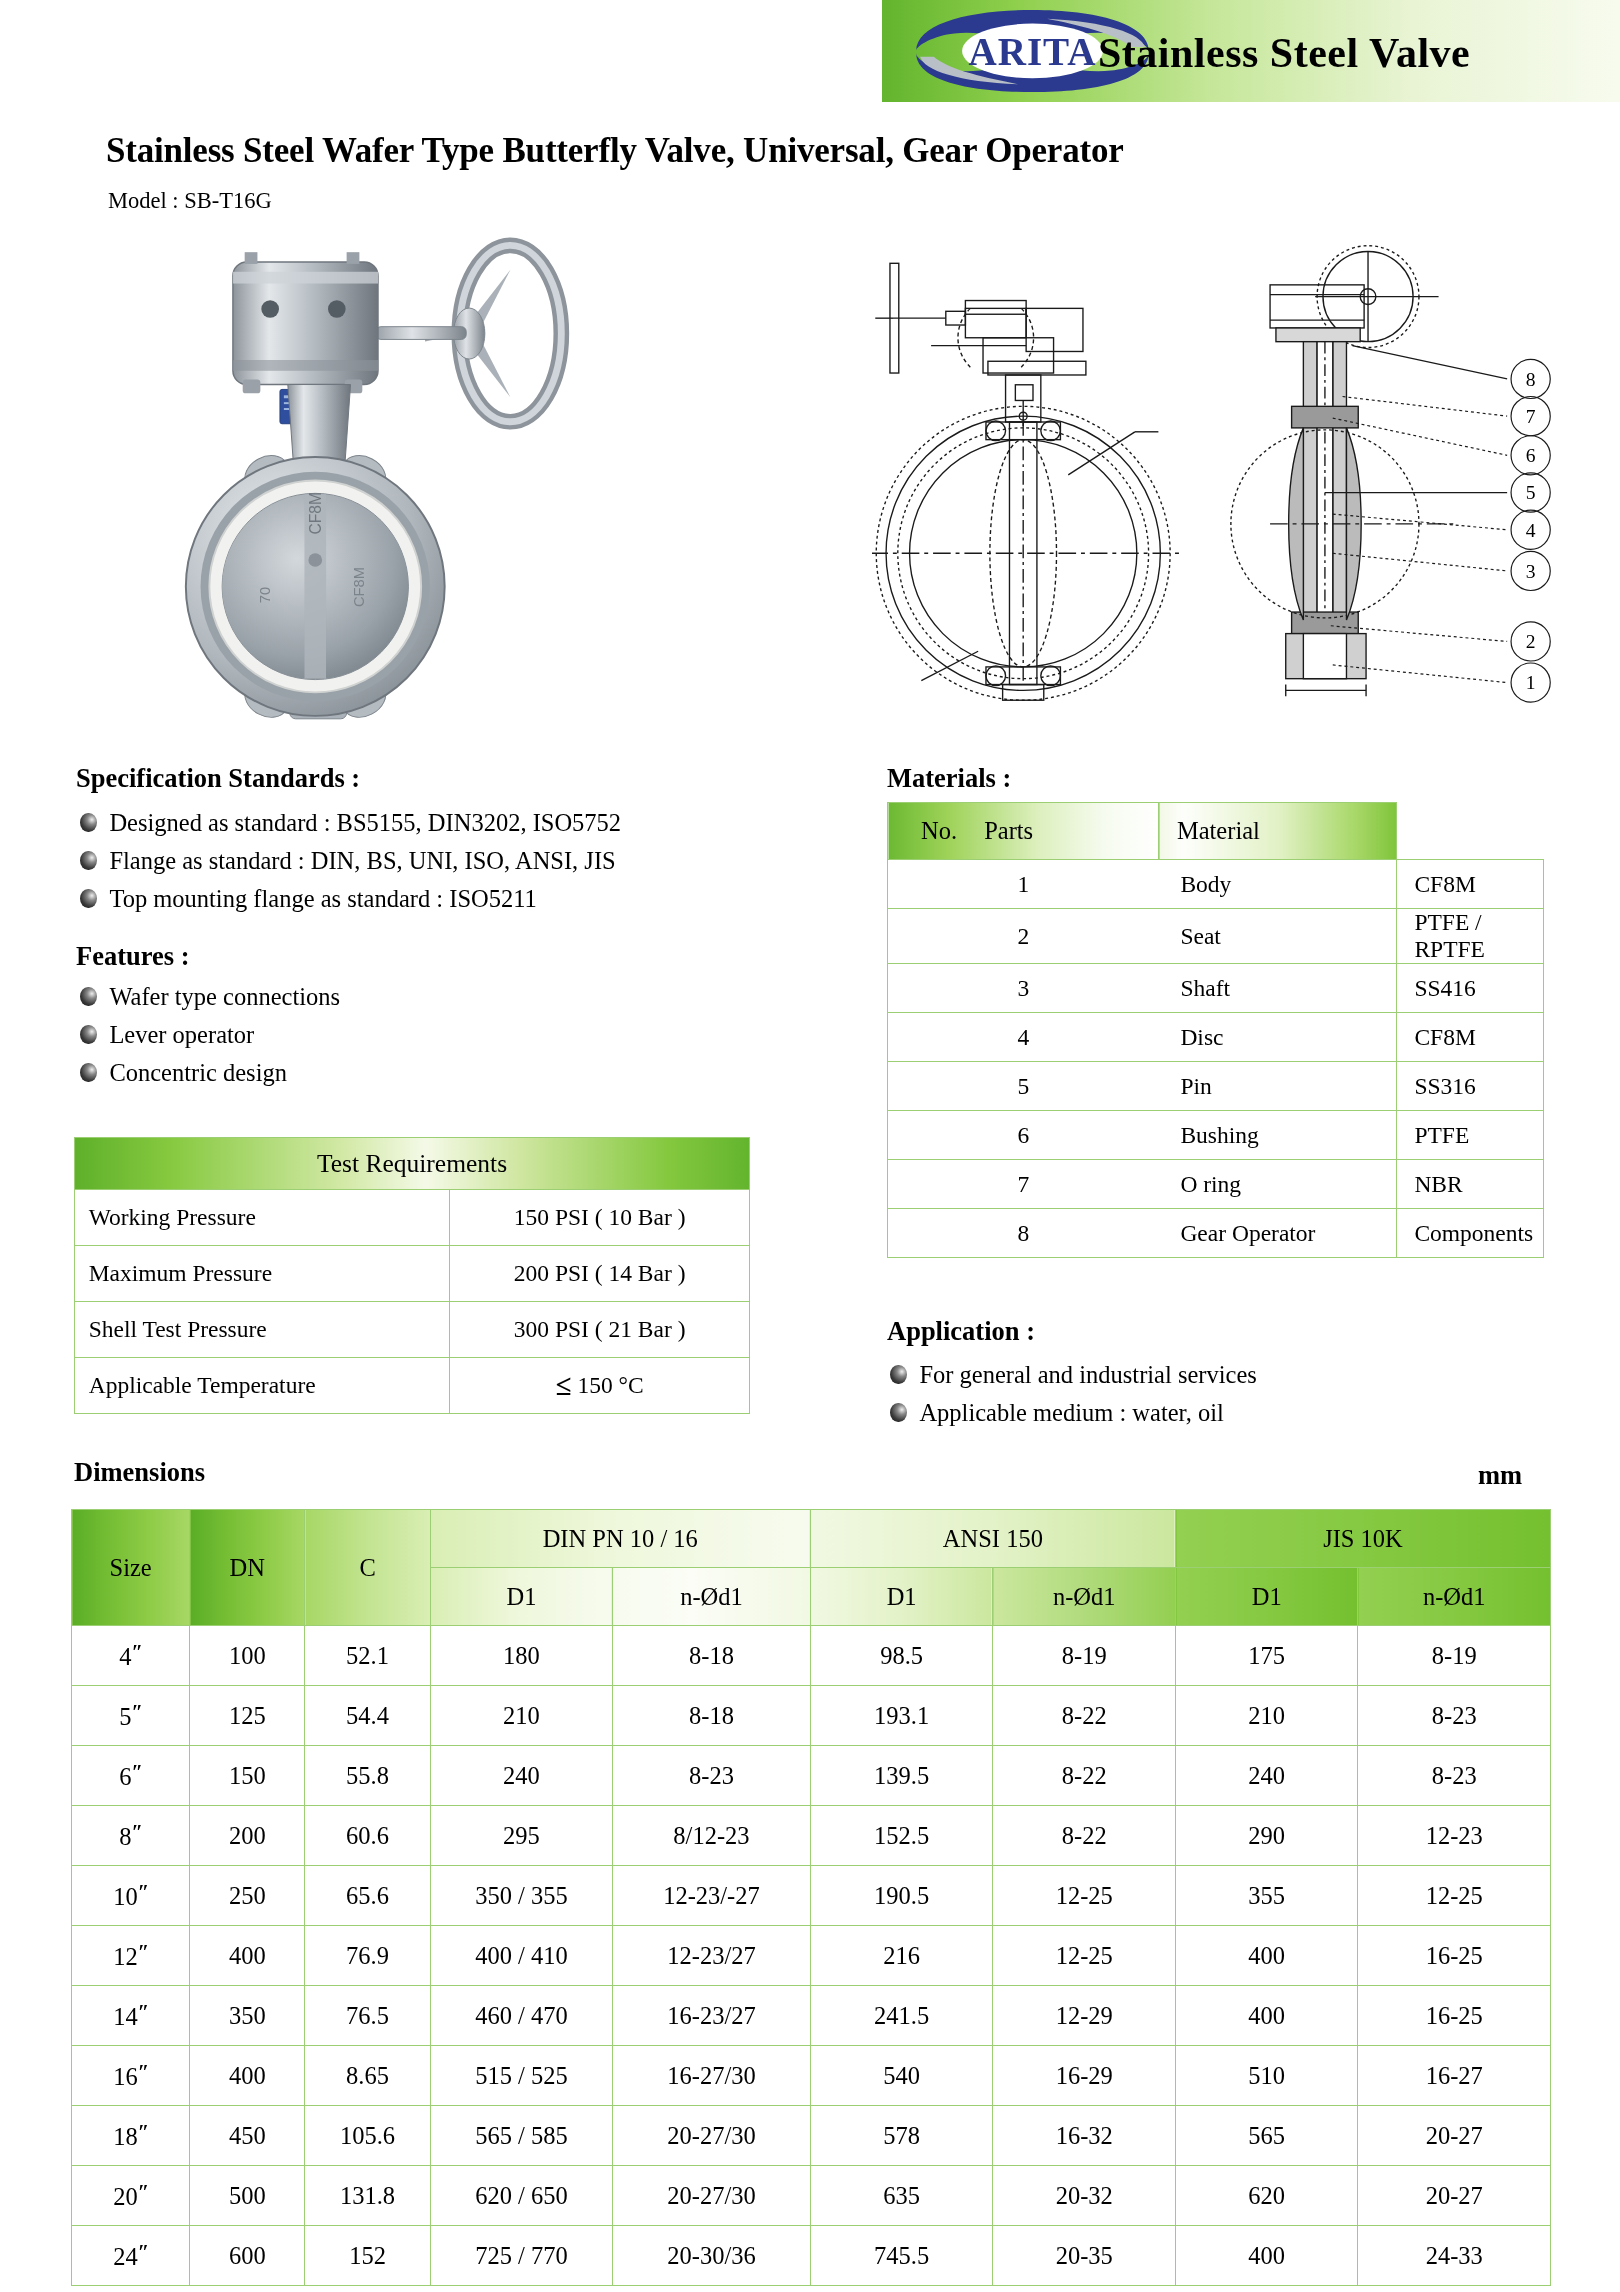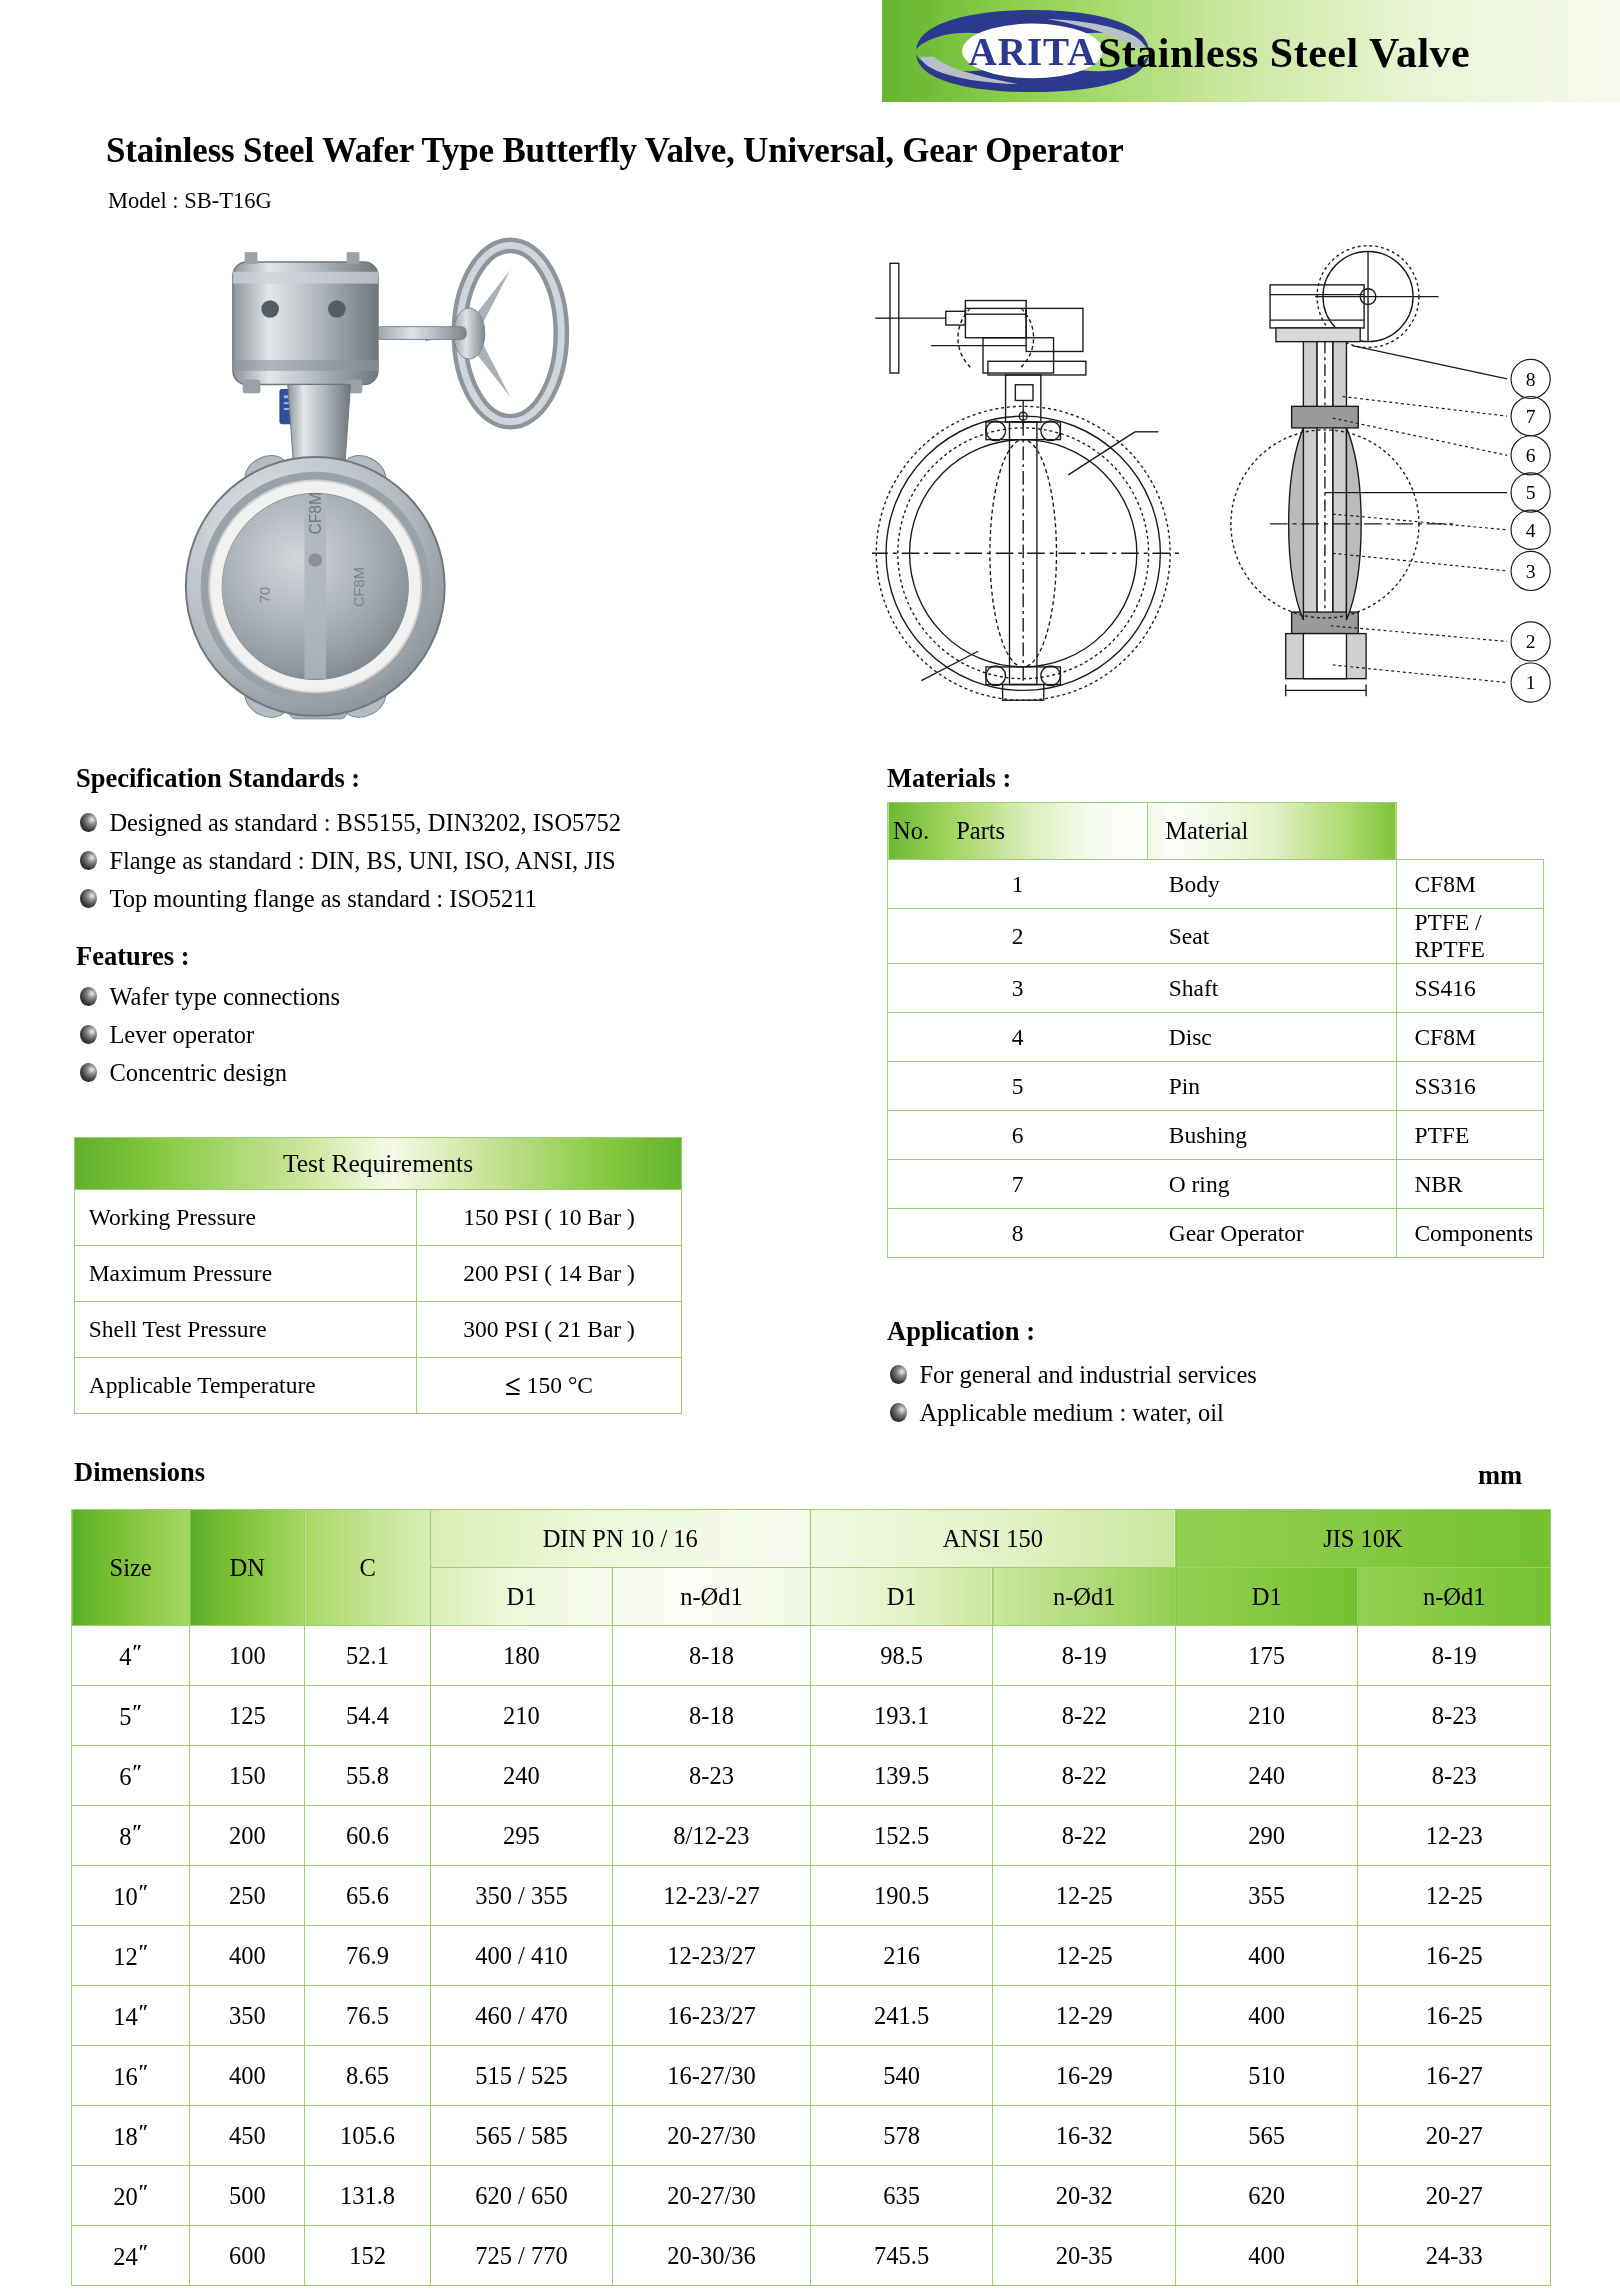--- a/index.html
+++ b/index.html
@@ -55,39 +55,39 @@
   
   table{border-collapse:collapse;}
   .gtbl td,.gtbl th{
     border:1px solid #9ccf74;
     font-weight:normal;font-size:23.5px;
     padding:0 9.8px;
     background:#fff;
   }
 
   
-  .test-tbl{position:absolute;left:74px;top:1137px;width:608px;border-radius:8px;}
+  .test-tbl{position:absolute;left:74px;top:1137px;width:676px;border-radius:8px;}
   .test-tbl .hdr{
     height:51px;text-align:center;font-size:25.5px;
     background:linear-gradient(90deg,#5fb02b 0%, #86c93f 14%, #d3e9a7 40%, #f4f9e7 52%, #cfe6a0 66%, #84c83e 88%, #63b42e 100%);
     border:1px solid #9ccf74;
   }
   .test-tbl td{height:55px;}
   .test-tbl .lbl{width:365px;padding-left:13.7px;}
   .test-tbl .val{width:294px;text-align:center;}
   .le{font-size:29px;font-weight:bold;vertical-align:-2px;}
 
   
   .mat-tbl{position:absolute;left:887px;top:802px;width:657px;}
   .mat-tbl th{
     height:56px;text-align:left;font-size:24.5px;
     border:1px solid #9ccf74;
   }
   .mat-tbl th.c1{
-    width:323px;padding-left:5px;
+    width:323px;padding-left:33px;
     background:linear-gradient(90deg,#6cb933 0%, #9ed258 22%, #dcefbd 55%, #f6fbef 80%, #ffffff 100%);
   }
   .mat-tbl th.c2{
     background:linear-gradient(90deg,#f2f8e6 0%, #fdfefb 10%, #e2f1c6 50%, #a9d86a 82%, #7fc43a 100%);
     padding-left:17.6px;
   }
   .mat-tbl td{height:48px;}
   .mat-tbl td.no{width:49px;text-align:center;padding:0;}
   .mat-tbl td.pt{width:274px;padding-left:21.6px;border-left:none;}
   .mat-tbl td.mt{padding-left:17.6px;}

